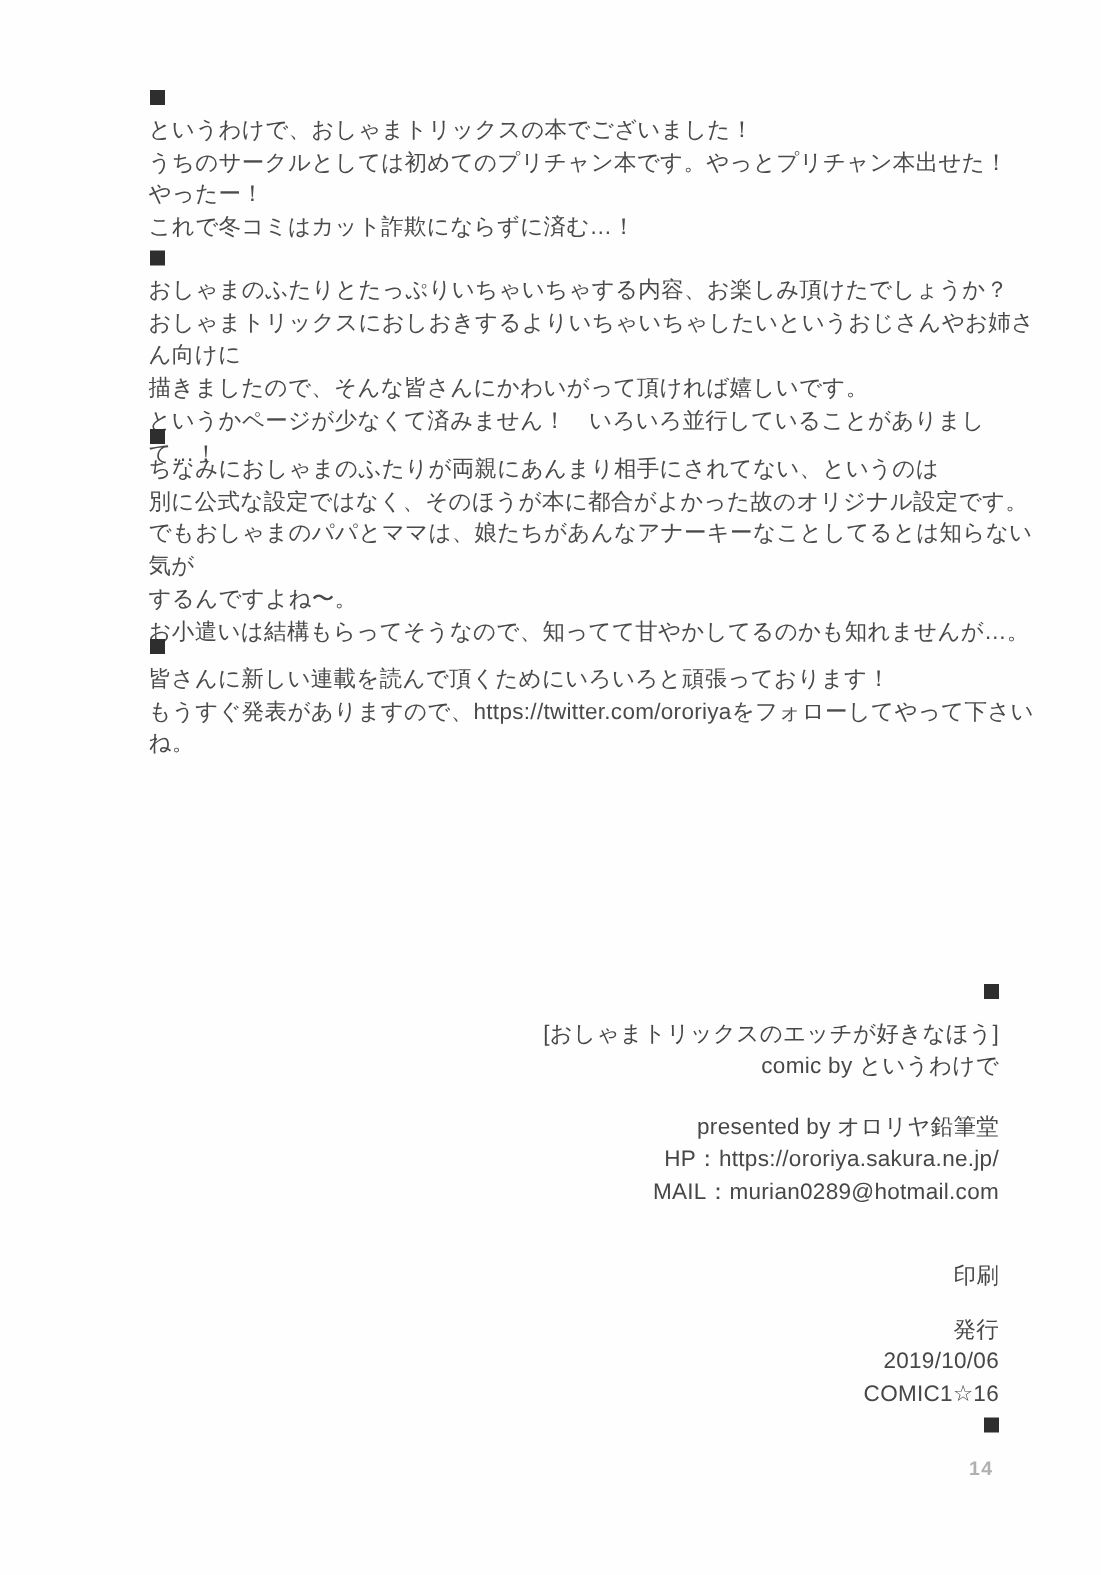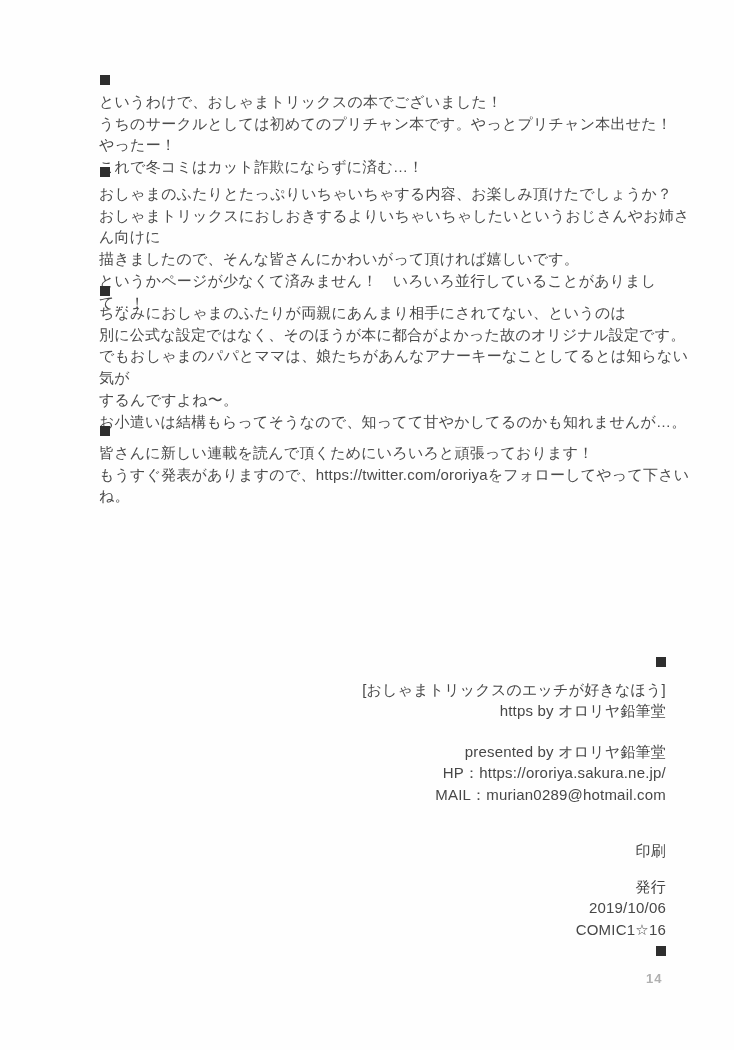--- a/index.html
+++ b/index.html
@@ -8,21 +8,21 @@
     background:#fefefe;
     font-family:"Liberation Sans","DejaVu Sans",sans-serif;
     position:relative;overflow:hidden;
   }
   .page{position:absolute;inset:0;background:#fefefe;}
   .afterword-section{
     position:absolute;left:99px;right:40px;
     color:#4a4a4a;font-size:15px;line-height:21.7px;
     letter-spacing:.2px;
   }
-  .s1{top:75px}.s2{top:167px}.s3{top:286px}.s4{top:426px}.s5{top:508px}
+  .s1{top:60px}.s2{top:167px}.s3{top:286px}.s4{top:426px}.s5{top:508px}
   .sq{
     display:block;width:10px;height:10px;background:#2e2e2e;
     margin:0 0 6px 1px;
   }
   .afterword-section p{margin:0;}
   .colophon{
     position:absolute;top:651px;right:68px;left:100px;
     text-align:right;color:#474747;font-size:15px;line-height:21.5px;
     letter-spacing:.2px;
   }
@@ -70,21 +70,21 @@
   <section class="afterword-section s4">
     <span class="sq"></span>
     <p>皆さんに新しい連載を読んで頂くためにいろいろと頑張っております！</p>
     <p>もうすぐ発表がありますので、https://twitter.com/ororiyaをフォローしてやって下さいね。</p>
   </section>
 
 
   <aside class="colophon">
     <span class="sq"></span>
     <p class="c-head">[おしゃまトリックスのエッチが好きなほう]</p>
-    <p>https by オロリヤ鉛筆堂</p>
+    <p>comic by というわけで</p>
     <p class="c-presented">presented by オロリヤ鉛筆堂</p>
     <p>HP：https://ororiya.sakura.ne.jp/</p>
     <p>MAIL：murian0289@hotmail.com</p>
     <p class="c-print">印刷</p>
     <p class="c-publish">発行</p>
     <p>2019/10/06</p>
     <p>COMIC1☆16</p>
     <span class="sq c-endsq"></span>
   </aside>
 

